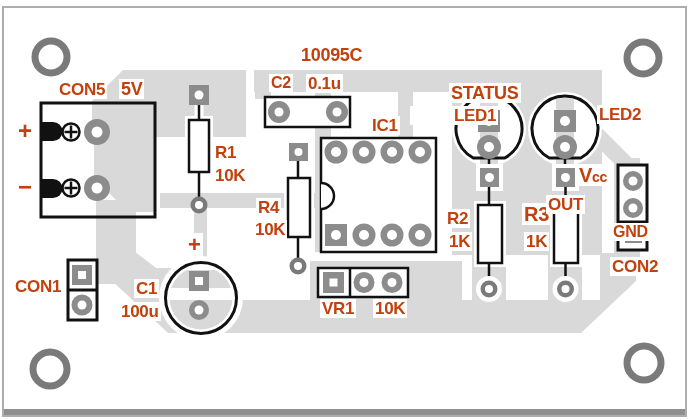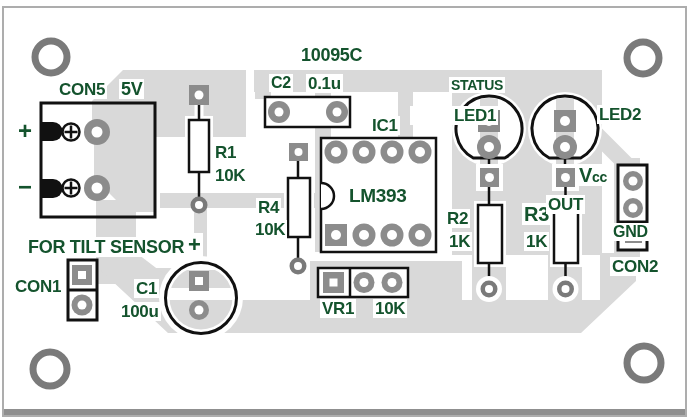--- a/index.html
+++ b/index.html
@@ -1,19 +1,19 @@
 <!DOCTYPE html>
 <html><head>
 <meta charset="utf-8">
 <style>
   html,body{margin:0;padding:0;background:#fff;}
   #stage{position:relative;width:690px;height:420px;background:#ffffff;overflow:hidden;
          font-family:"Liberation Sans","DejaVu Sans",sans-serif;}
   svg{position:absolute;left:0;top:0;}
-  .lbl{position:absolute;font-weight:700;color:#14532d;background:#fff;line-height:1;
+  .lbl{position:absolute;font-weight:700;color:#c2410c;background:#fff;line-height:1;
        padding:1px 2px;white-space:nowrap;letter-spacing:-0.3px;}
   .vcc{font-size:14px;}
   .vcc::first-letter{font-size:20px;}
 </style>
 </head>
 <body>
 
 <div id="stage">
 
 <svg width="690" height="420" viewBox="0 0 690 420">
@@ -231,42 +231,40 @@
   <div class="lbl" style="left:16px;top:118px;font-size:24px;">+</div>
   <div class="lbl" style="left:16px;top:174px;font-size:24px;">−</div>
 
   <div class="lbl" style="left:213px;top:143px;font-size:17px;">R1</div>
   <div class="lbl" style="left:213px;top:166px;font-size:17px;">10K</div>
 
   <div class="lbl" style="left:269px;top:74px;font-size:16px;">C2</div>
   <div class="lbl" style="left:306px;top:74px;font-size:17px;">0.1u</div>
 
   <div class="lbl" style="left:370px;top:116px;font-size:17px;">IC1</div>
-  <div class="lbl" style="left:347px;top:185px;font-size:19px;background:transparent;">LM393</div>
 
   <div class="lbl" style="left:410px;top:106px;font-size:17px;padding-left:44px;">LED1</div>
-  <div class="lbl" style="left:449px;top:77px;font-size:14px;">STATUS</div>
+  <div class="lbl" style="left:449px;top:83px;font-size:18px;">STATUS</div>
   <div class="lbl" style="left:597px;top:105px;font-size:17px;">LED2</div>
 
   <div class="lbl" style="left:445px;top:209px;font-size:17px;">R2</div>
   <div class="lbl" style="left:447px;top:232px;font-size:17px;">1K</div>
   <div class="lbl" style="left:522px;top:203px;font-size:20px;">R3</div>
   <div class="lbl" style="left:524px;top:232px;font-size:17px;">1K</div>
 
   <div class="lbl vcc" style="left:577px;top:164px;">Vcc</div>
   <div class="lbl" style="left:546px;top:195px;font-size:17px;">OUT</div>
   <div class="lbl" style="left:575px;top:223px;font-size:16px;margin-left:36px;">GND</div>
   <div class="lbl" style="left:610px;top:257px;font-size:17px;text-align:center;">CON2</div>
 
   <div class="lbl" style="left:256px;top:198px;font-size:17px;">R4</div>
   <div class="lbl" style="left:253px;top:220px;font-size:17px;">10K</div>
 
   <div class="lbl" style="left:320px;top:299px;font-size:17px;text-align:center;">VR1</div>
   <div class="lbl" style="left:373px;top:299px;font-size:17px;">10K</div>
 
-  <div class="lbl" style="left:26px;top:237px;font-size:18px;">FOR TILT SENSOR</div>
   <div class="lbl" style="left:13px;top:277px;font-size:17px;">CON1</div>
 
   <div class="lbl" style="left:186px;top:233px;font-size:22px;">+</div>
   <div class="lbl" style="left:134px;top:279px;font-size:17px;">C1</div>
   <div class="lbl" style="left:119px;top:302px;font-size:17px;">100u</div>
 
 </div>
 
 </body></html>

